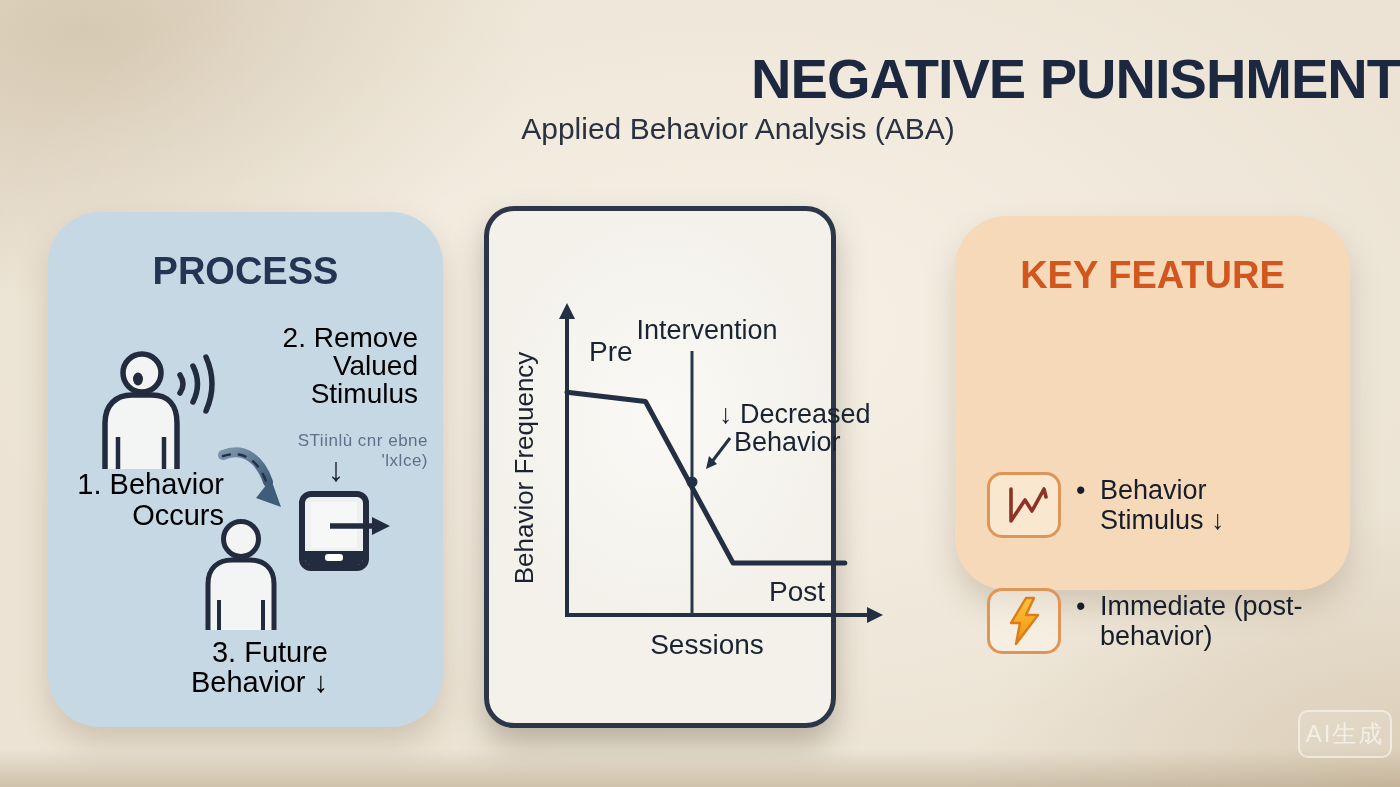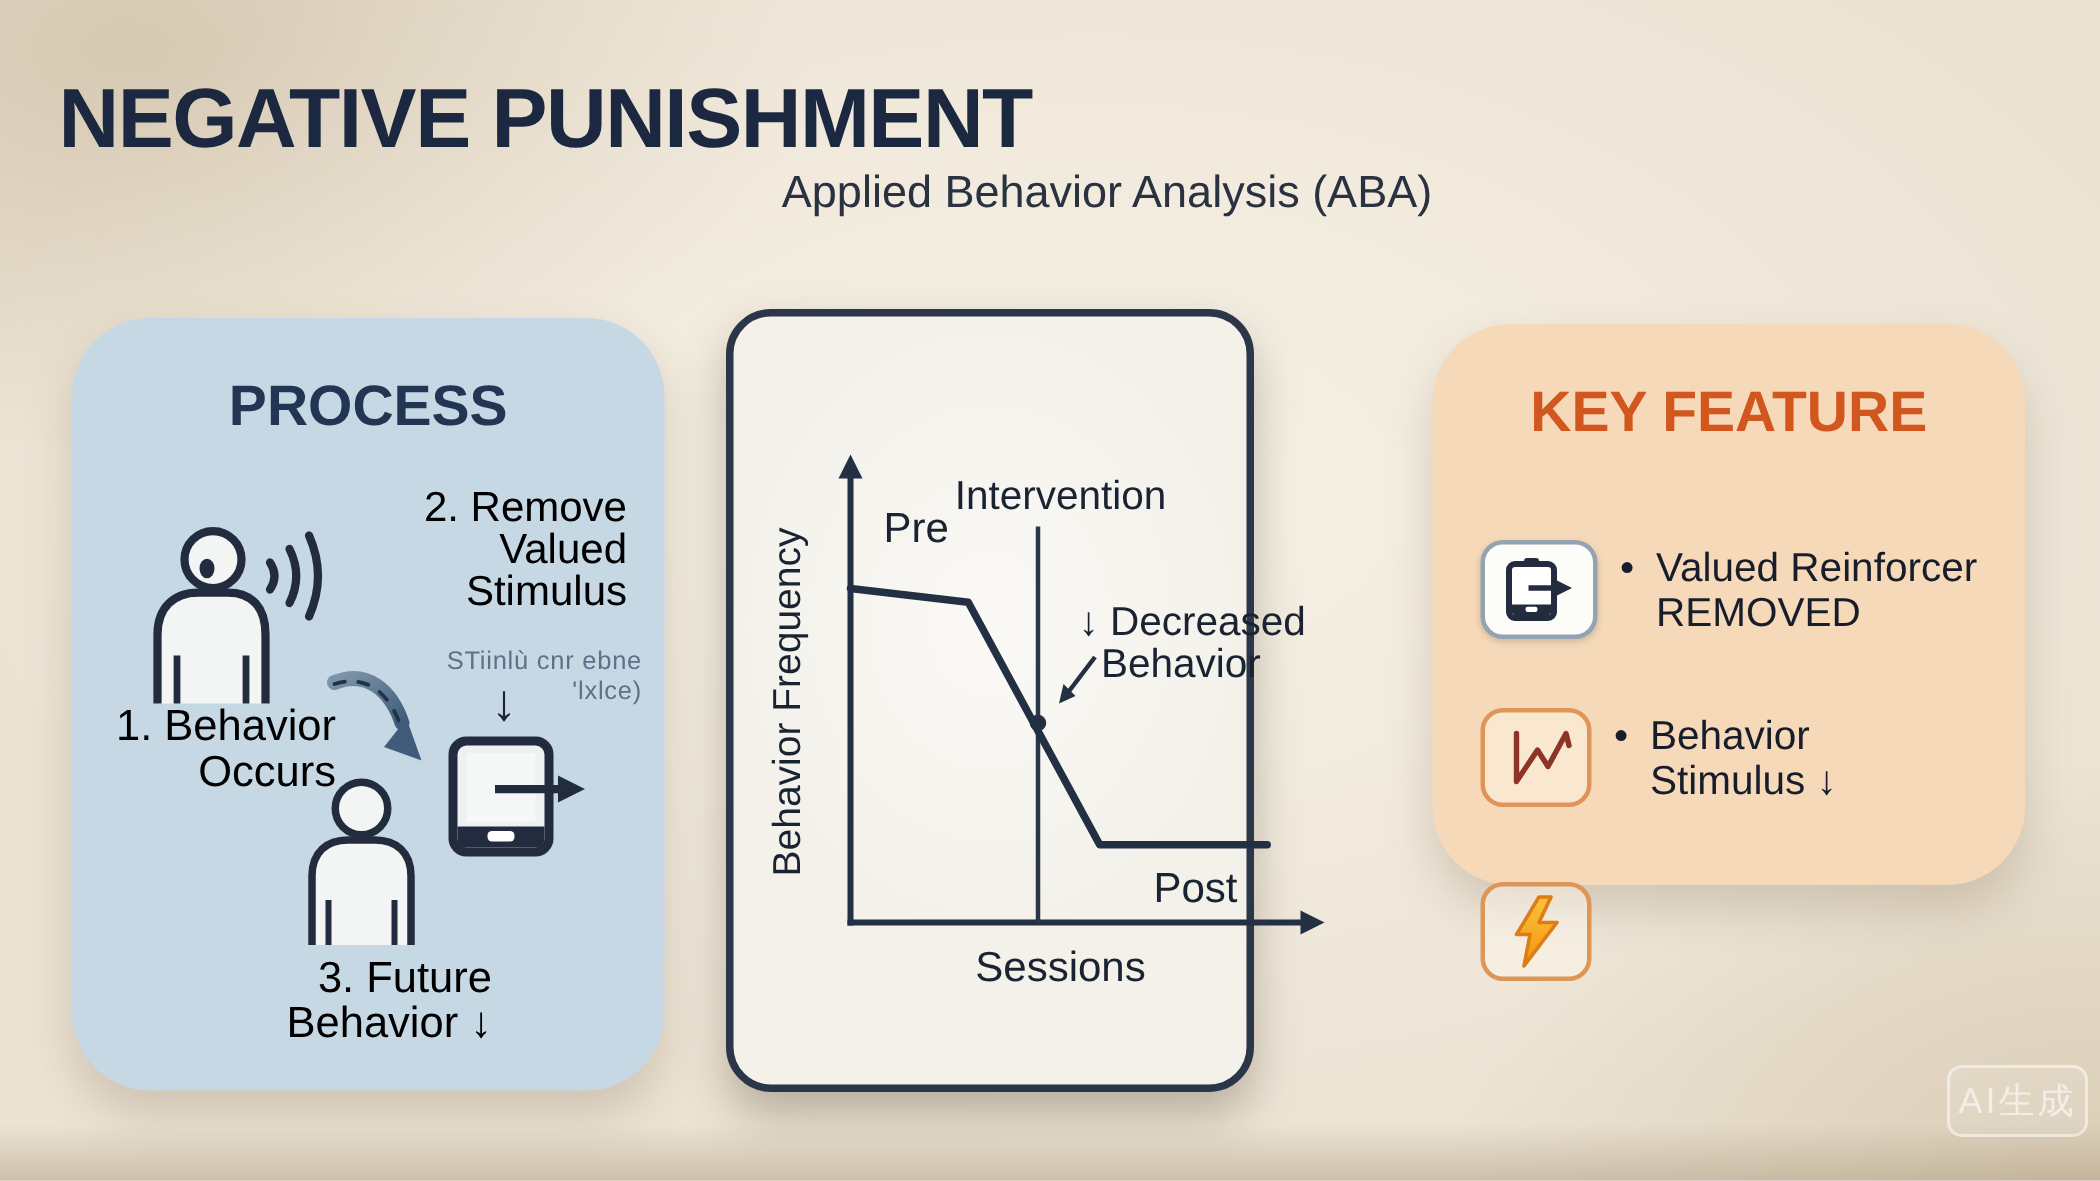--- a/index.html
+++ b/index.html
@@ -12,21 +12,21 @@
   .stage {
     position:relative; width:1400px; height:787px; overflow:hidden;
     background:
       linear-gradient(to top, rgba(158,138,106,0.38), rgba(158,138,106,0) 38px),
       radial-gradient(1100px 650px at 52% 42%, rgba(255,253,246,0.55), rgba(255,253,246,0) 70%),
       radial-gradient(700px 420px at 6% 4%, rgba(196,180,152,0.55), rgba(196,180,152,0) 65%),
       radial-gradient(620px 400px at 100% 100%, rgba(196,178,146,0.45), rgba(196,178,146,0) 70%),
       #ece3d4;
   }
   .main-title {
-    position:absolute; top:46px; left:0; width:100%; text-align:left;
+    position:absolute; top:46px; left:0; width:100%; text-align:right;
     font-size:56px; font-weight:bold; color:#1c2840; letter-spacing:-1px;padding-left:39px;
   }
   .subtitle {
     position:absolute; top:112px; left:0; width:100%; text-align:center;
     font-size:30px; font-weight:400; color:#2a3140;margin-left:38px;
   }
   .panel { position:absolute; border-radius:52px; }
   .left-panel {
     left:48px; top:212px; width:395px; height:515px;
     background:#c7d8e5;
@@ -179,36 +179,20 @@
       <text x="245" y="240" font-size="27">Behavior</text>
       <text x="280" y="390" font-size="28">Post</text>
       <text x="218" y="443" font-size="28" text-anchor="middle">Sessions</text>
       <text transform="translate(44 257) rotate(-90)" font-size="26" text-anchor="middle">Behavior Frequency</text>
     </svg>
   </div>
 
   <div class="panel right-panel">
     <div class="panel-title key-title">KEY FEATURE</div>
 
-    <div class="kf-row" style="top:144px;">
-      <div class="icon-box gray">
-        <svg width="48" height="48" viewBox="0 0 48 48">
-          <rect x="4" y="7" width="30" height="36" rx="4" fill="#ffffff" stroke="#222c3e" stroke-width="4"></rect>
-          <rect x="14" y="3" width="10" height="5" rx="2" fill="#222c3e"></rect>
-          <path d="M6,34 L32,34 L32,39 Q32,41 30,41 L8,41 Q6,41 6,39 Z" fill="#222c3e"></path>
-          <rect x="15" y="35.5" width="8" height="3.5" rx="1.5" fill="#ffffff"></rect>
-          <line x1="17" y1="23" x2="38" y2="23" stroke="#222c3e" stroke-width="3.6"></line>
-          <polygon points="46,23 36,18 36,28" fill="#222c3e"></polygon>
-        </svg>
-      </div>
-      <div class="kf-text">
-        <div><span class="kf-bullet">•</span><span>Valued Reinforcer</span></div>
-        <div class="kf-indent">REMOVED</div>
-      </div>
-    </div>
 
     <div class="kf-row" style="top:256px;">
       <div class="icon-box orange">
         <svg width="48" height="46" viewBox="0 0 48 46">
           <polyline points="11,7 11,39 25,18 32,29 44,7 46,15" fill="none" stroke="#8c3425" stroke-width="3.6" stroke-linejoin="round" stroke-linecap="round"></polyline>
         </svg>
       </div>
       <div class="kf-text">
         <div><span class="kf-bullet">•</span><span>Behavior</span></div>
         <div class="kf-indent">Stimulus ↓</div>
@@ -220,18 +204,22 @@
         <svg width="42" height="50" viewBox="0 0 42 50">
           <defs>
             <linearGradient id="bolt" x1="0" y1="0" x2="0" y2="1">
               <stop offset="0" stop-color="#fcc43a"></stop>
               <stop offset="1" stop-color="#f2920e"></stop>
             </linearGradient>
           </defs>
           <polygon points="23,2 8,27 17,27 13,48 35,19 23,19 31,2" fill="url(#bolt)" stroke="#dd7d19" stroke-width="2.4" stroke-linejoin="round"></polygon>
         </svg>
       </div>
+      <div class="kf-text">
+        <div><span class="kf-bullet">•</span><span>Immediate (post-</span></div>
+        <div class="kf-indent">behavior)</div>
+      </div>
     </div>
   </div>
 
   <div class="watermark">AI生成</div>
 
 </div>
 
 </body></html>

